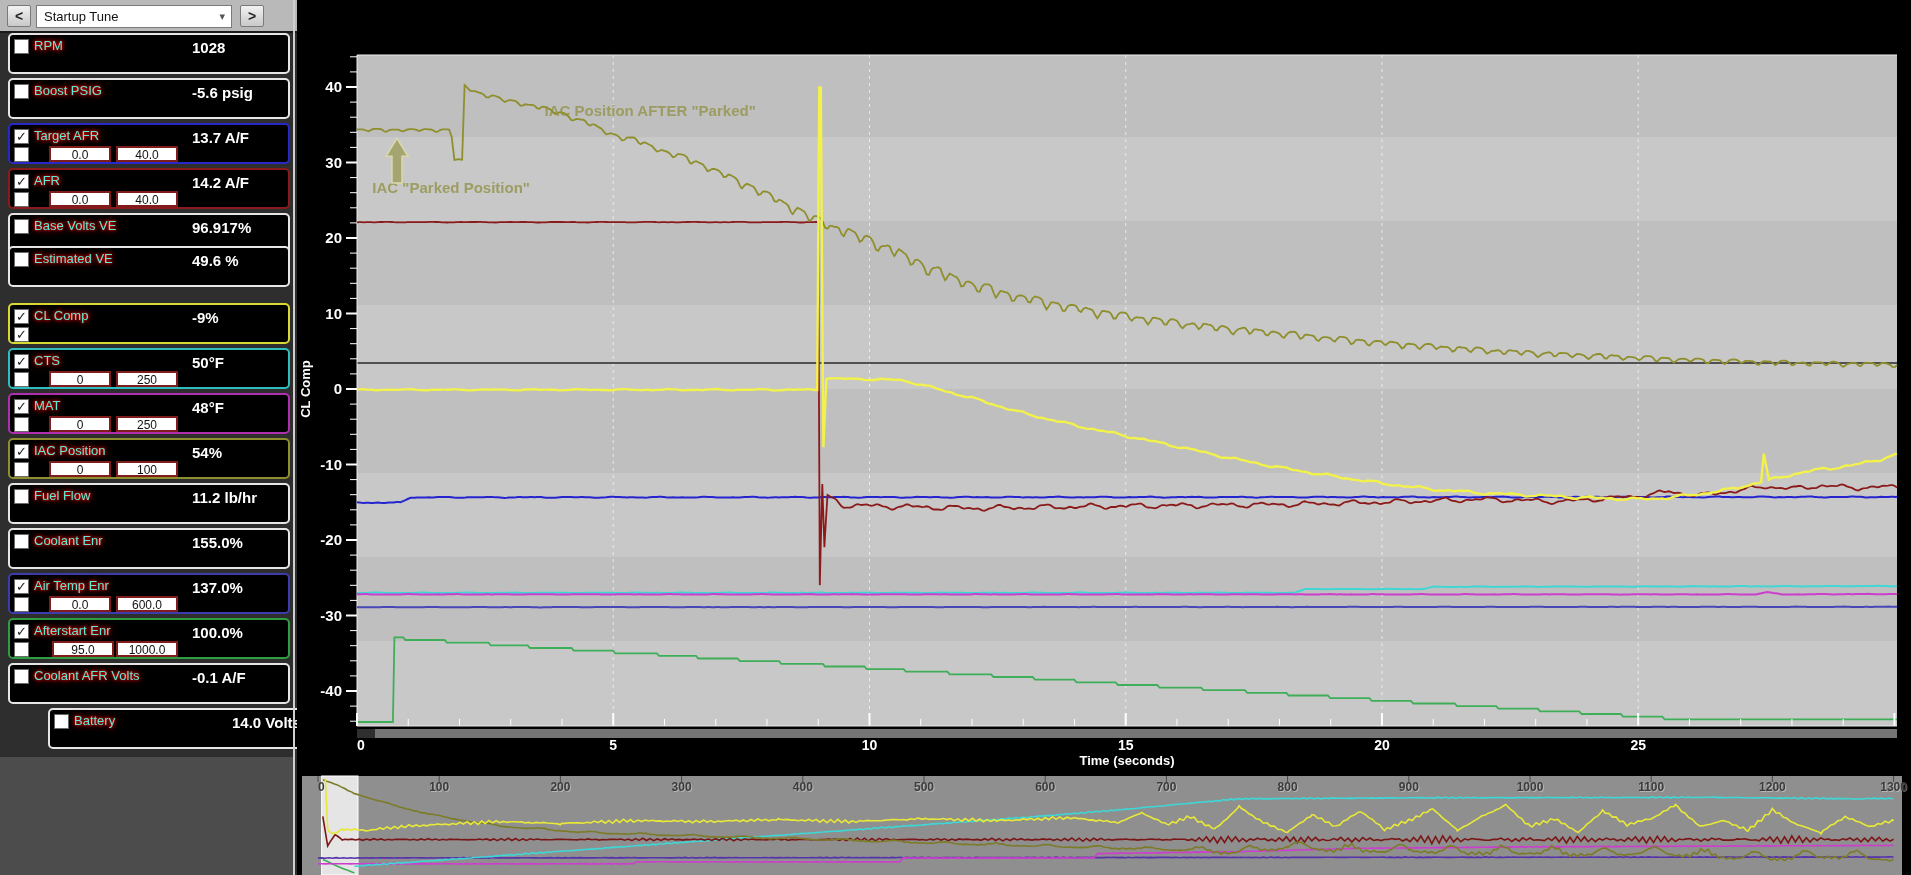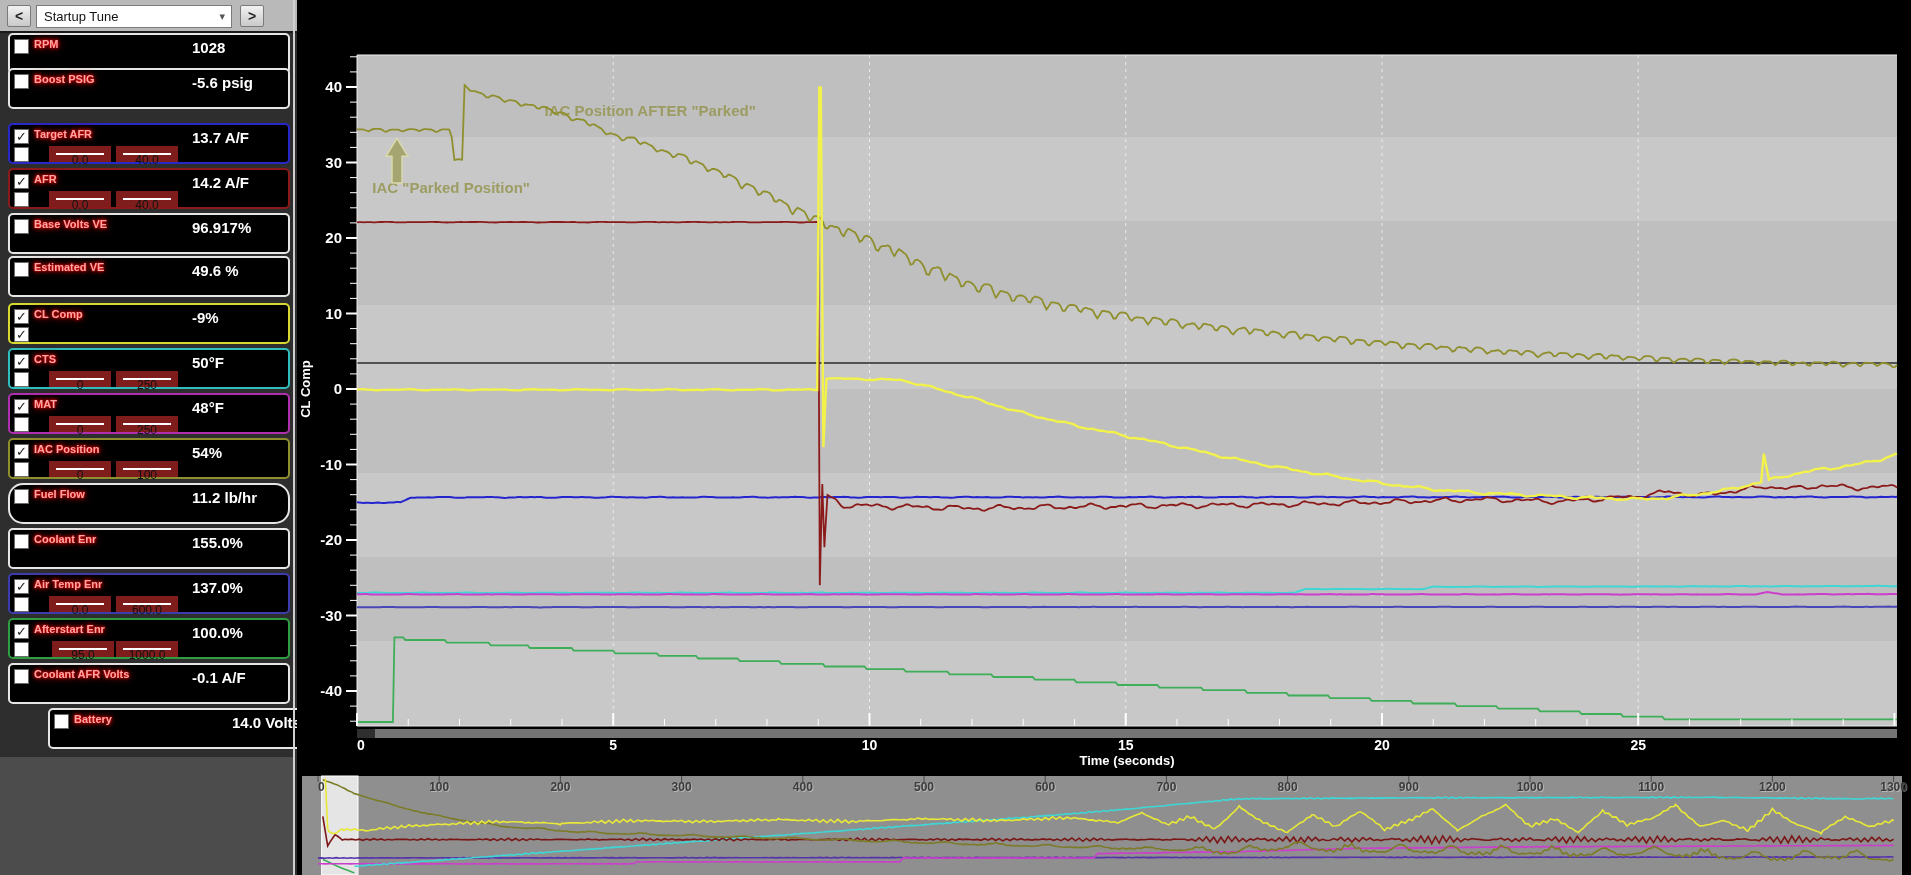--- a/index.html
+++ b/index.html
@@ -13,25 +13,25 @@
         border:1px solid #7a7a7a;border-radius:2px;color:#222;font-weight:bold;font-size:14px;
         text-align:center;line-height:20px;box-sizing:border-box;}
   #prev-btn{left:7px;} #next-btn{left:240px;}
   #profile-select{position:absolute;left:36px;top:5px;width:196px;height:23px;background:#fff;
         border:1px solid #7a7a7a;box-sizing:border-box;font-size:13px;color:#111;line-height:21px;padding-left:7px;}
   #profile-select .chev{position:absolute;right:6px;top:0;color:#555;font-size:11px;line-height:21px;}
   .panel{position:absolute;left:8px;width:282px;height:41px;background:#000;border:2px solid #e6e6e6;
          border-radius:5px;box-sizing:border-box;}
   .cb{position:absolute;width:15px;height:15px;background:#fff;border:1px solid #6a6a6a;box-sizing:border-box;
       font-size:13px;line-height:13px;font-weight:bold;color:#222;text-align:center;}
-  .plabel{position:absolute;left:24px;top:3px;font-size:11px;font-weight:bold;color:#fca5a5;white-space:nowrap;
+  .plabel{position:absolute;left:24px;top:3px;font-size:13px;font-weight:normal;color:#5eead4;white-space:nowrap;
       text-shadow:0 0 4px #f00,0 0 8px #b00000,0 0 2px #f00;}
   .pvalue{position:absolute;left:182px;top:4px;font-size:15px;font-weight:bold;color:#fff;white-space:nowrap;
       text-shadow:1px 1px 1px #000;}
-  .minmax{position:absolute;top:21px;height:16px;width:62px;background:#fff;border:7px solid #7f1d1d;
+  .minmax{position:absolute;top:21px;height:16px;width:62px;background:#fff;border:2px solid #7f1d1d;
       box-sizing:border-box;font-size:12px;color:#111;text-align:center;line-height:14px;}
   #v-sep{position:absolute;left:293px;top:0;width:2px;height:875px;background:#cfcfcf;}
   
   #stats-bar{position:absolute;left:746px;top:10px;width:727px;height:20px;background:#fff;border:1px solid #999;
       box-sizing:border-box;}
   .stat-item{position:absolute;top:3px;font-size:11px;color:#c22222;white-space:nowrap;}
   
   #legend{position:absolute;left:0;top:33px;width:1911px;height:18px;}
   .leg-item{position:absolute;top:0;display:flex;align-items:center;}
   .leg-swatch{width:46px;height:9px;border:1px solid #555;margin-right:8px;}
@@ -55,21 +55,21 @@
         <span class="chev">▾</span>
       </div>
       <div class="hbtn" id="next-btn">&gt;</div>
     </div>
     <div id="param-list">
         <div class="panel" style="top: 33px; border-color: rgb(230, 230, 230);">
           <div class="cb" style="left:4px;top:4px"></div>
           <span class="plabel">RPM</span>
           <span class="pvalue">1028</span>
         </div>
-        <div class="panel" style="top: 68px; border-color: rgb(230, 230, 230);">
+        <div class="panel" style="top: 78px; border-color: rgb(230, 230, 230);">
           <div class="cb" style="left:4px;top:4px"></div>
           <span class="plabel">Boost PSIG</span>
           <span class="pvalue">-5.6 psig</span>
         </div>
         <div class="panel" style="top: 123px; border-color: rgb(40, 40, 200);">
           <div class="cb" style="left:4px;top:4px">✓</div>
           <span class="plabel">Target AFR</span>
           <span class="pvalue">13.7 A/F</span>
           <div class="cb" style="left:4px;top:22px"></div>
           <div class="minmax" style="left:39px">0.0</div>
@@ -81,21 +81,21 @@
           <span class="pvalue">14.2 A/F</span>
           <div class="cb" style="left:4px;top:22px"></div>
           <div class="minmax" style="left:39px">0.0</div>
           <div class="minmax" style="left:106px">40.0</div>
         </div>
         <div class="panel" style="top: 213px; border-color: rgb(230, 230, 230);">
           <div class="cb" style="left:4px;top:4px"></div>
           <span class="plabel">Base Volts VE</span>
           <span class="pvalue">96.917%</span>
         </div>
-        <div class="panel" style="top: 256px; border-color: rgb(230, 230, 230);">
+        <div class="panel" style="top: 246px; border-color: rgb(230, 230, 230);">
           <div class="cb" style="left:4px;top:4px"></div>
           <span class="plabel">Estimated VE</span>
           <span class="pvalue">49.6 %</span>
         </div>
         <div class="panel" style="top: 303px; border-color: rgb(216, 216, 50);">
           <div class="cb" style="left:4px;top:4px">✓</div>
           <span class="plabel">CL Comp</span>
           <span class="pvalue">-9%</span>
           <div class="cb" style="left:4px;top:22px">✓</div>
         </div>
@@ -116,21 +116,21 @@
           <div class="minmax" style="left:106px">250</div>
         </div>
         <div class="panel" style="top: 438px; border-color: rgb(143, 143, 46);">
           <div class="cb" style="left:4px;top:4px">✓</div>
           <span class="plabel">IAC Position</span>
           <span class="pvalue">54%</span>
           <div class="cb" style="left:4px;top:22px"></div>
           <div class="minmax" style="left:39px">0</div>
           <div class="minmax" style="left:106px">100</div>
         </div>
-        <div class="panel" style="top: 483px; border-color: rgb(230, 230, 230); border-radius: 15px;">
+        <div class="panel" style="top: 483px; border-color: rgb(230, 230, 230);">
           <div class="cb" style="left:4px;top:4px"></div>
           <span class="plabel">Fuel Flow</span>
           <span class="pvalue">11.2 lb/hr</span>
         </div>
         <div class="panel" style="top: 528px; border-color: rgb(230, 230, 230);">
           <div class="cb" style="left:4px;top:4px"></div>
           <span class="plabel">Coolant Enr</span>
           <span class="pvalue">155.0%</span>
         </div>
         <div class="panel" style="top: 573px; border-color: rgb(60, 60, 174);">

